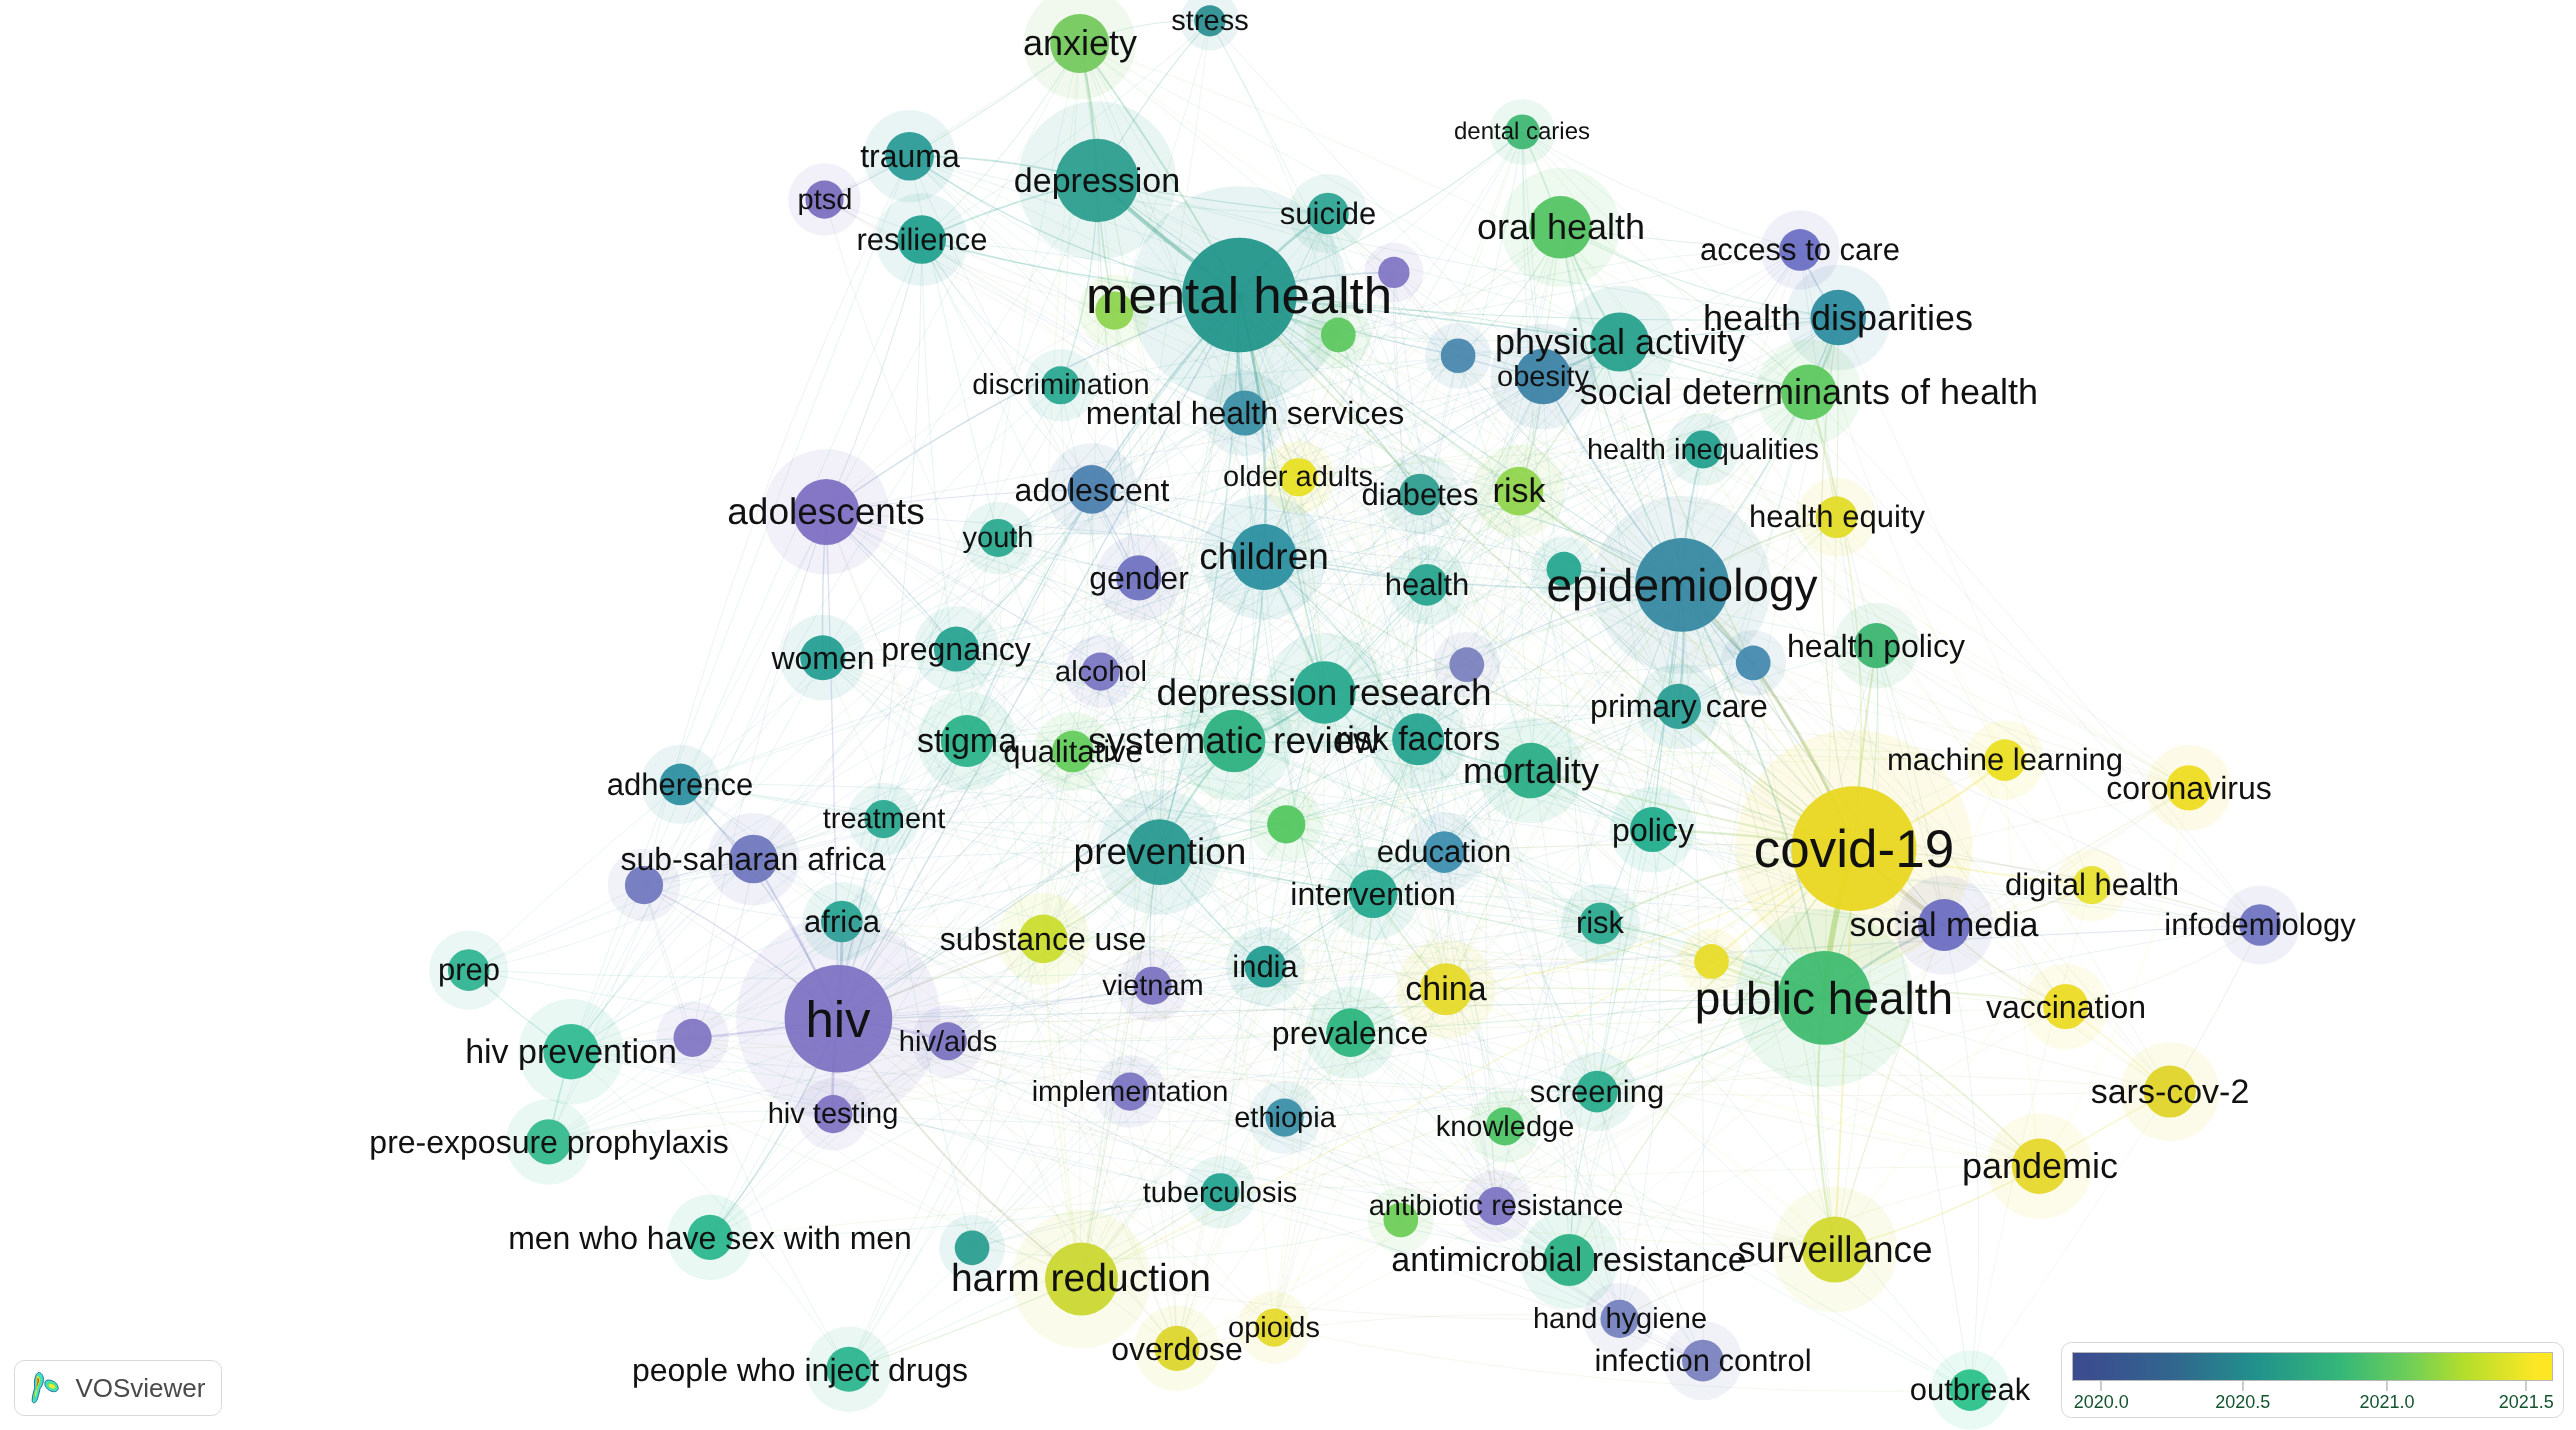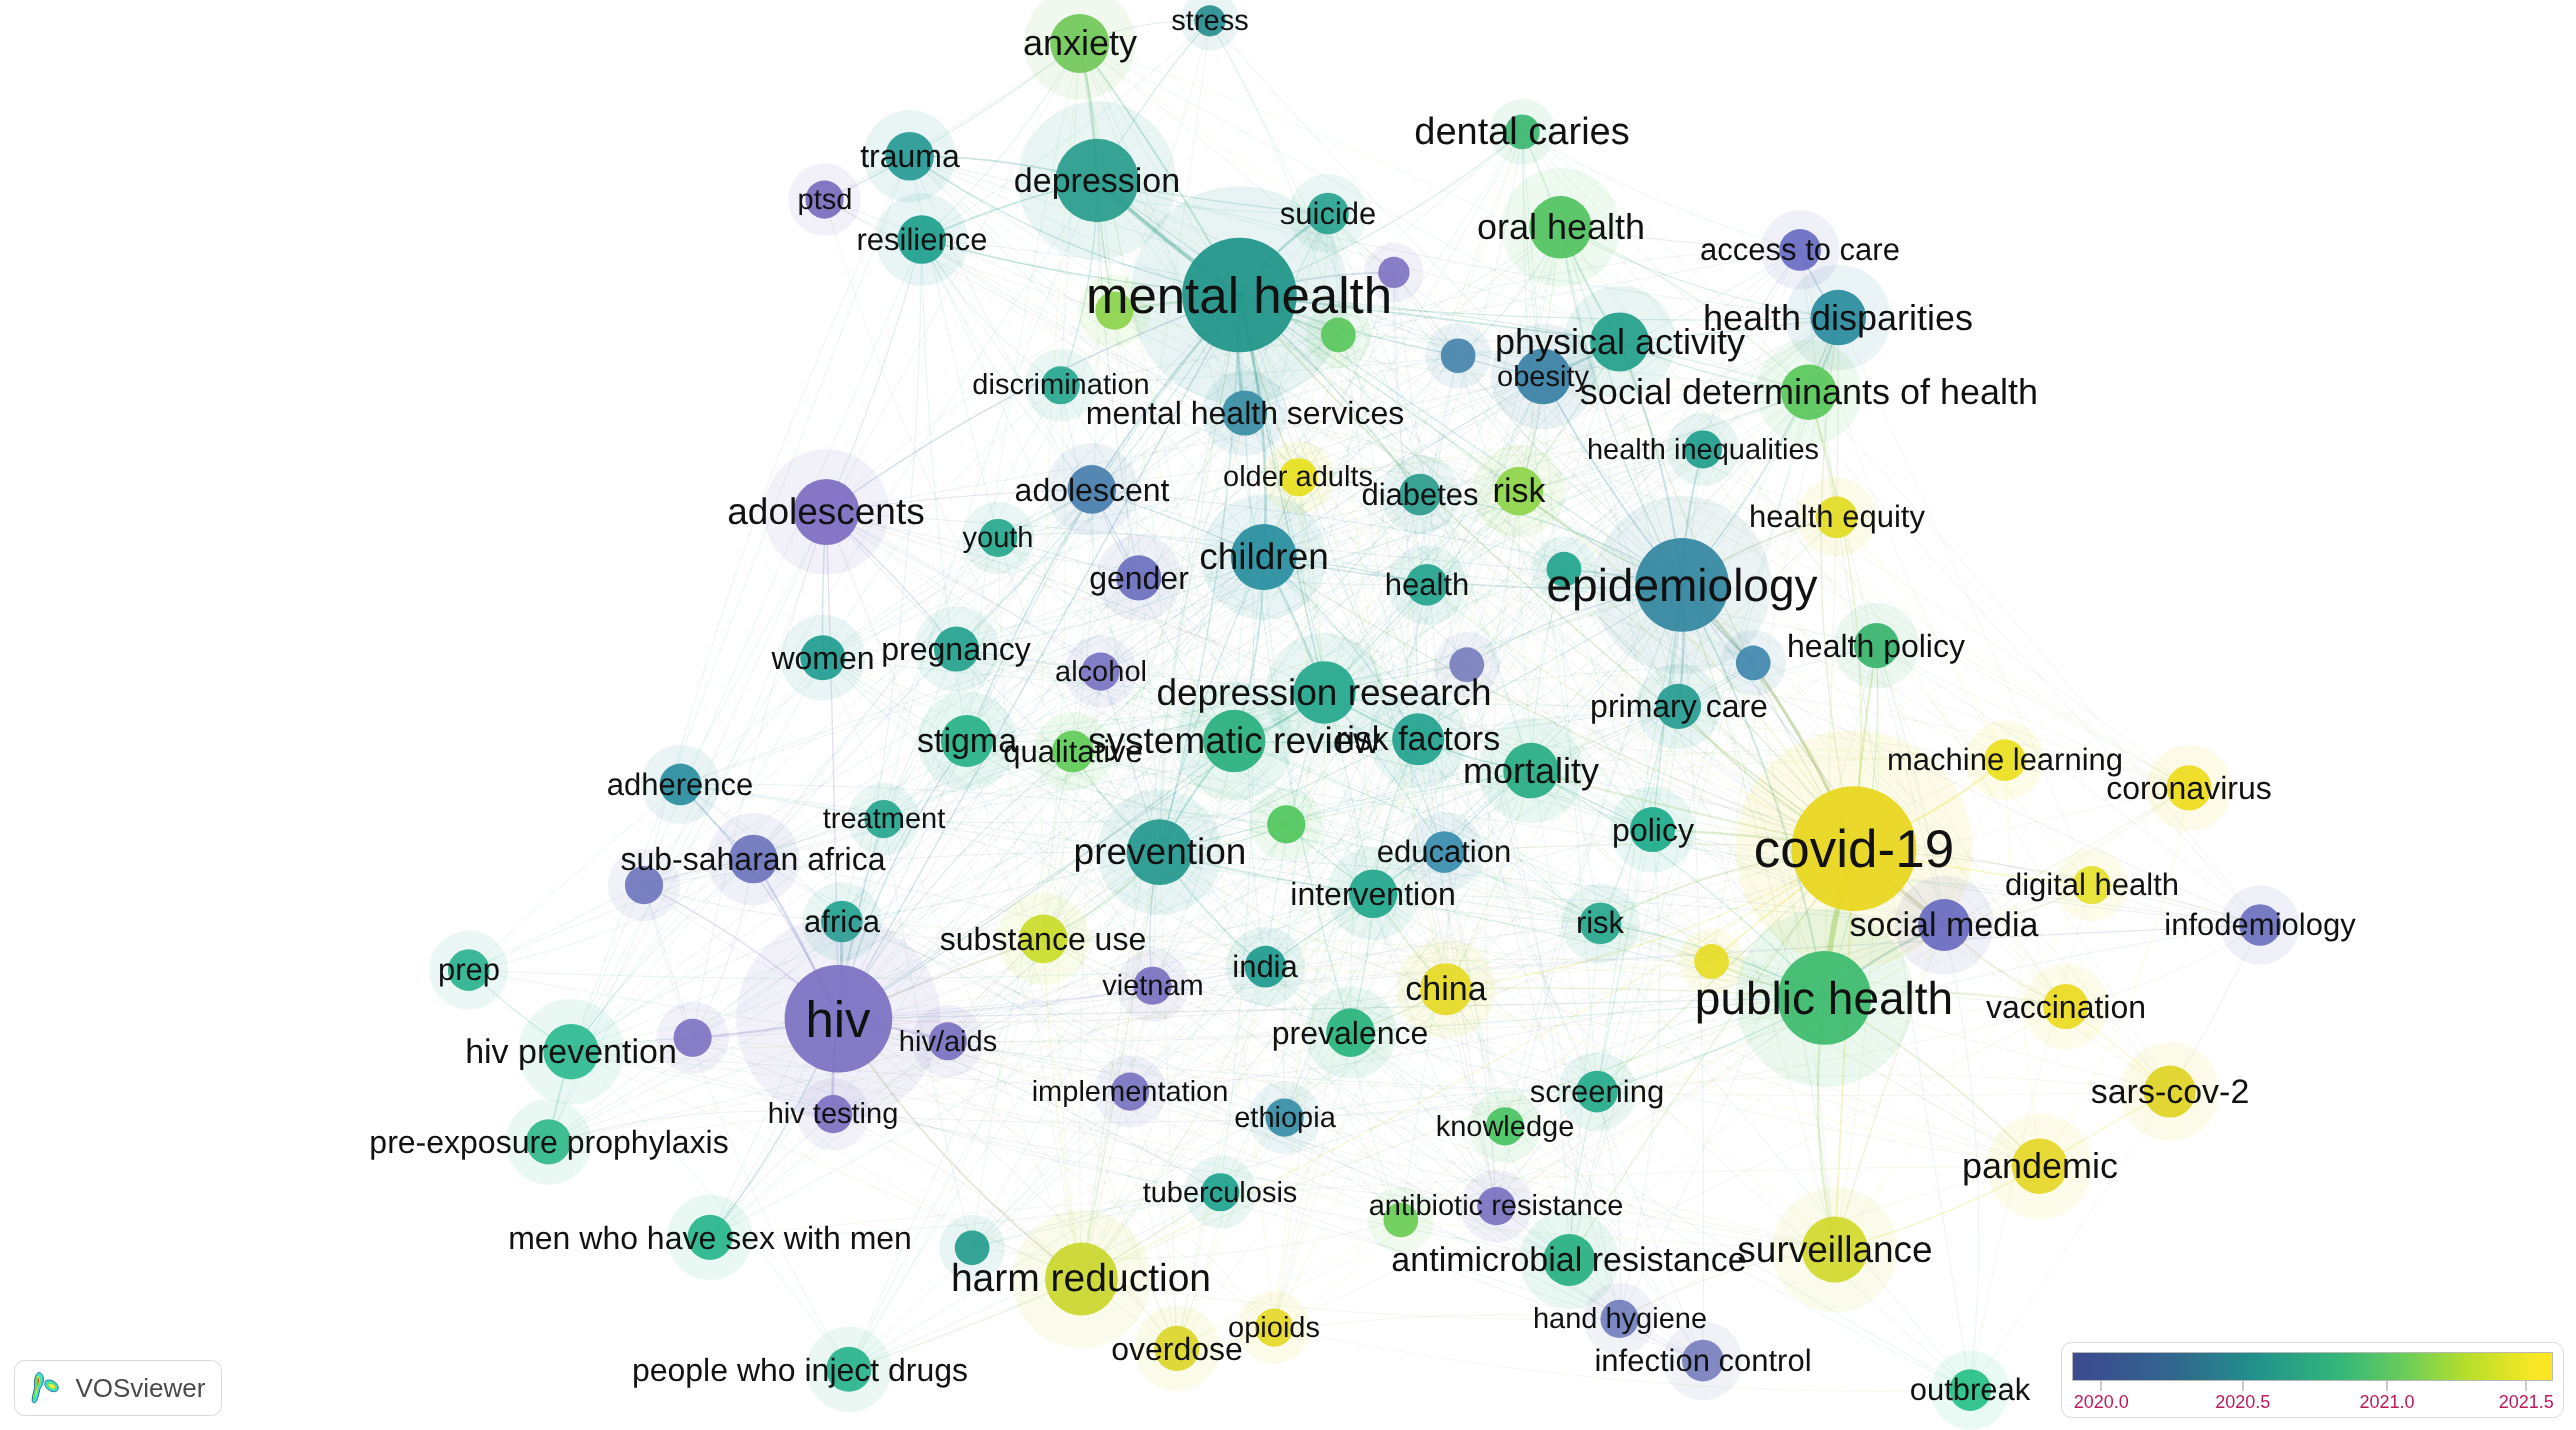--- a/index.html
+++ b/index.html
@@ -96,21 +96,21 @@
     text-align: center;
   }
   .legend-tick .tick-line {
     width: 1.3px;
     height: 9.5px;
     background: #9a9a9a;
     margin: 0 auto;
   }
   .legend-tick .tick-label {
     font-size: 18px;
-    color: #be185d;
+    color: #14532d;
     font-family: "Liberation Sans", sans-serif;
     margin-top: 0.9px;
   }
 </style>
 </head>
 <body>
 
 <div id="app">
 
   <svg id="network-svg" viewBox="0 0 1484 824" preserveAspectRatio="none">
@@ -1361,21 +1361,21 @@
         <g>
           <circle cx="807" cy="703" r="19" fill="#6ccd57" opacity="0.10"></circle>
           <circle cx="807" cy="703" r="10" fill="#6ccd57" opacity="0.94"></circle>
         </g>
       </g>
   </svg>
 
   <div id="labels-layer">
       <div class="node-label" style="left: 1210px; top: 21px; font-size: 29px;">stress</div>
       <div class="node-label" style="left: 1080px; top: 43px; font-size: 36px;">anxiety</div>
-      <div class="node-label" style="left: 1522px; top: 132px; font-size: 38px;">dental caries</div>
+      <div class="node-label" style="left: 1522px; top: 132px; font-size: 24px;">dental caries</div>
       <div class="node-label" style="left: 910px; top: 156px; font-size: 32px;">trauma</div>
       <div class="node-label" style="left: 1097px; top: 181px; font-size: 34px;">depression</div>
       <div class="node-label" style="left: 825px; top: 200px; font-size: 29px;">ptsd</div>
       <div class="node-label" style="left: 1328px; top: 214px; font-size: 31px;">suicide</div>
       <div class="node-label" style="left: 1561px; top: 227px; font-size: 36px;">oral health</div>
       <div class="node-label" style="left: 922px; top: 240px; font-size: 31px;">resilience</div>
       <div class="node-label" style="left: 1800px; top: 250px; font-size: 31px;">access to care</div>
       <div class="node-label" style="left: 1239px; top: 295px; font-size: 51px;">mental health</div>
       <div class="node-label" style="left: 1838px; top: 318px; font-size: 36px;">health disparities</div>
       <div class="node-label" style="left: 1620px; top: 342px; font-size: 36px;">physical activity</div>

